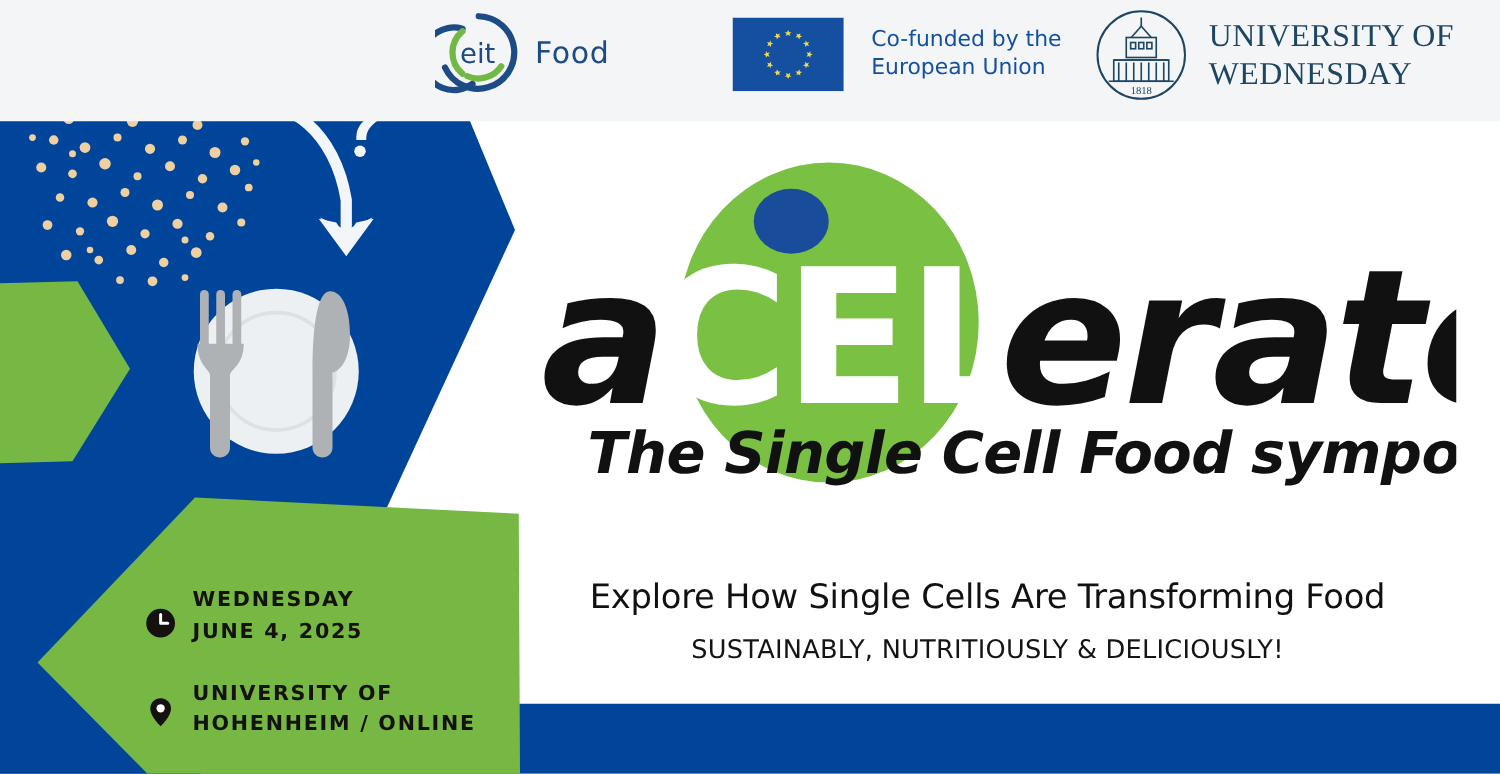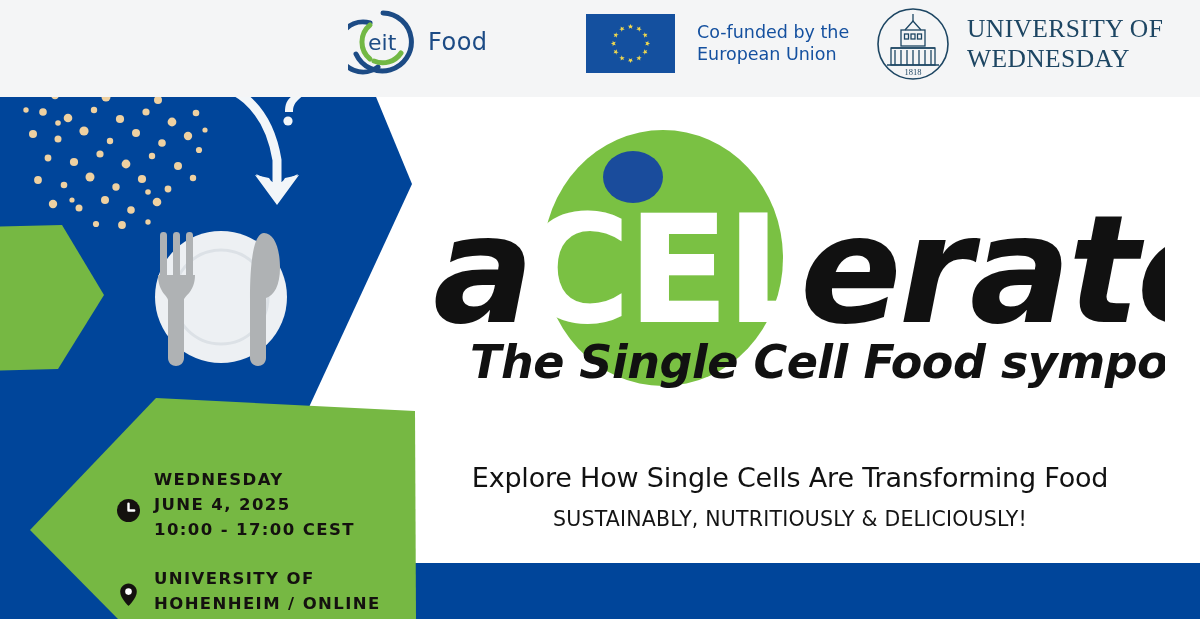--- a/index.html
+++ b/index.html
@@ -331,21 +331,20 @@
   <div class="details">
 
     <div class="detail-row">
       <svg class="detail-icon" viewBox="0 0 25 25">
         <circle cx="12.5" cy="12.5" r="11.5" fill="#14110f"></circle>
         <path d="M12.5,5.6 L12.5,12.5 L18.2,12.5" stroke="#ffffff" stroke-width="2.4" fill="none" stroke-linecap="round" stroke-linejoin="round"></path>
       </svg>
       <div class="detail-text">
         <div>WEDNESDAY</div>
         <div>JUNE 4, 2025</div>
-        <div>10:00 - 17:00 CEST</div>
       </div>
     </div>
 
     <div class="detail-row">
       <svg class="detail-icon pin" viewBox="0 0 25 25">
         <path d="M12.5,1.5 C7.9,1.5 4.2,5.2 4.2,9.8 C4.2,16.2 12.5,24 12.5,24
                  C12.5,24 20.8,16.2 20.8,9.8 C20.8,5.2 17.1,1.5 12.5,1.5 Z" fill="#14110f"></path>
         <circle cx="12.5" cy="9.6" r="3.3" fill="#ffffff"></circle>
       </svg>
       <div class="detail-text">

